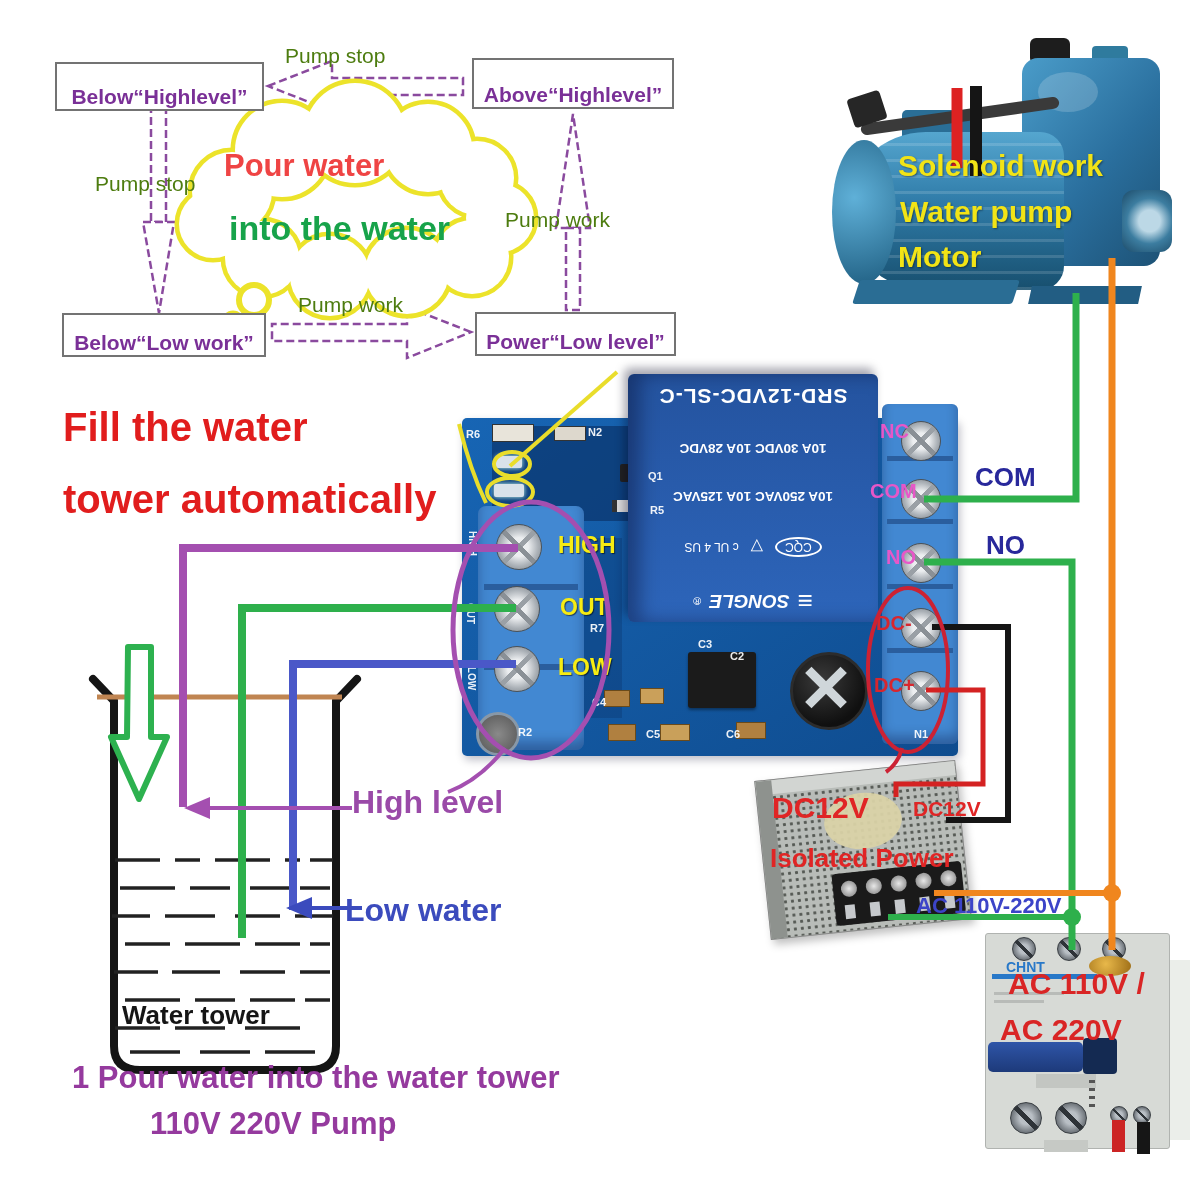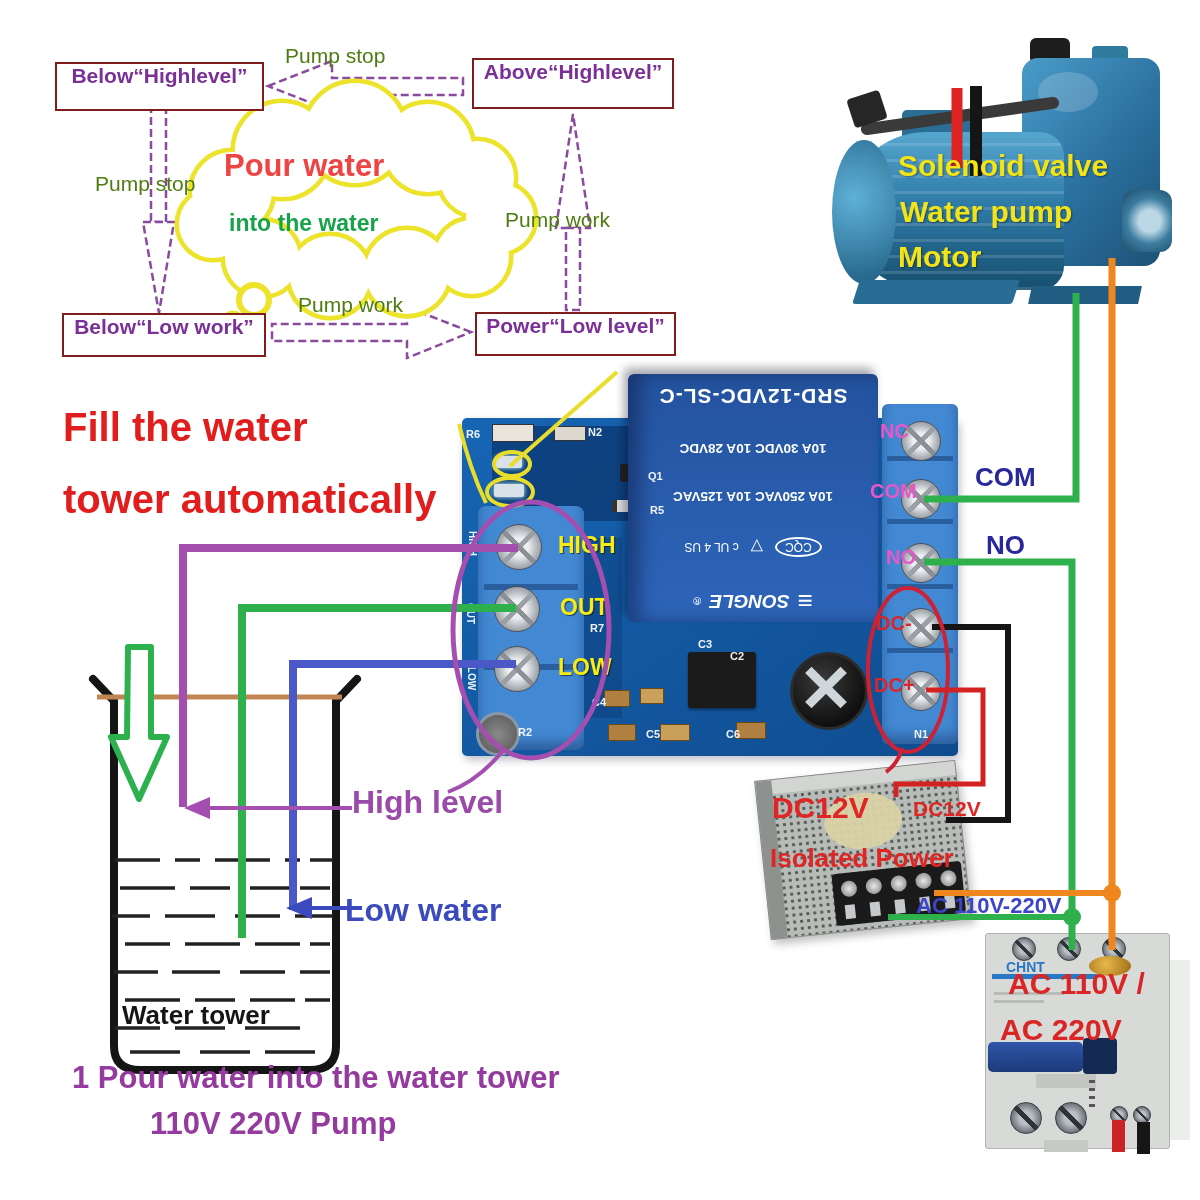--- a/index.html
+++ b/index.html
@@ -1,21 +1,21 @@
 <!DOCTYPE html>
 <html><head>
 <meta charset="utf-8">
 <style>
   html,body{margin:0;padding:0}
   body{width:1200px;height:1200px;position:relative;background:#fff;
        font-family:"Liberation Sans",sans-serif;overflow:hidden}
   .abs{position:absolute}
   .txt{position:absolute;font-weight:bold;white-space:nowrap;line-height:1.05;z-index:50}
-  .fbox{position:absolute;border:2px solid #7f1d1d;background:#fff;color:#7a3097;
-        font-weight:bold;font-size:21px;display:flex;align-items:flex-start;justify-content:center;
+  .fbox{position:absolute;border:2px solid #737373;background:#fff;color:#7a3097;
+        font-weight:bold;font-size:21px;display:flex;align-items:flex-end;justify-content:center;
         white-space:nowrap;z-index:6}
   .albl{position:absolute;color:#4d7c0f;font-weight:normal;font-size:21px;text-align:left;z-index:6;white-space:nowrap}
   .silk{position:absolute;color:rgba(255,255,255,.92);font-size:11px;font-weight:bold;z-index:3;white-space:nowrap}
   .screw{position:absolute;width:44px;height:44px;border-radius:50%;z-index:4;
      background:linear-gradient(45deg,transparent 46%,#8a9096 46% 54%,transparent 54%),
                 linear-gradient(-45deg,transparent 46%,#9aa0a6 46% 54%,transparent 54%),
                 radial-gradient(circle,#eceef0 0 30%,#aab0b6 62%,#6f757c 100%);
      border:1px solid #4c5257}
   .screw.small{width:38px;height:38px}
   .bscrew{position:absolute;border-radius:50%;
@@ -84,21 +84,21 @@
     <span>Below“Low work”</span>
   </div>
 <div class="fbox" style="left:475px;top:312px;width:197px;height:40px">
     <span>Power“Low level”</span>
   </div>
 <div class="albl" style="left:285px;top:44px;width:125px">Pump stop</div>
 <div class="albl" style="left:95px;top:172px;width:120px">Pump stop</div>
 <div class="albl" style="left:505px;top:208px;width:135px">Pump work</div>
 <div class="albl" style="left:298px;top:293px;width:125px">Pump work</div>
 <div class="txt" style="left:224px;top:150px;font-size:31px;color:#ef4444;z-index:7">Pour water</div>
-<div class="txt" style="left:229px;top:211px;font-size:23px;color:#17a34a;z-index:7">into the water</div>
+<div class="txt" style="left:229px;top:211px;font-size:34px;color:#17a34a;z-index:7">into the water</div>
 
 <div class="txt" style="left:63px;top:406px;font-size:40px;color:#e11d1d">Fill the water</div>
 <div class="txt" style="left:63px;top:478px;font-size:40px;color:#e11d1d">tower automatically</div>
 
 <div class="abs" style="left:840px;top:18px;width:330px;height:300px;z-index:10">
   <div class="abs" style="left:190px;top:20px;width:40px;height:26px;background:#1d1d1d;border-radius:6px"></div>
   <div class="abs" style="left:252px;top:28px;width:36px;height:18px;background:#2f7b9e;border-radius:4px"></div>
   <div class="abs" style="left:182px;top:40px;width:138px;height:208px;border-radius:16px;background:linear-gradient(130deg,#4a9cc9,#2a6f9e 55%,#1d5276)">
     <div class="abs" style="left:16px;top:14px;width:60px;height:40px;border-radius:50%;background:rgba(255,255,255,.18)"></div>
   </div>
@@ -106,21 +106,21 @@
   <div class="abs" style="left:20px;top:92px;width:200px;height:12px;background:#3a3a3a;border-radius:6px;transform:rotate(-8deg)"></div>
   <div class="abs" style="left:10px;top:76px;width:34px;height:30px;background:#262626;border-radius:4px;transform:rotate(-18deg)"></div>
   <div class="abs" style="left:6px;top:114px;width:218px;height:158px;border-radius:80px 24px 24px 80px / 79px 24px 24px 79px;background:linear-gradient(#55a6cf,#2f7ba8 45%,#174f6e)">
     <div class="abs" style="left:0;top:0;right:0;bottom:0;border-radius:inherit;background:repeating-linear-gradient(0deg,rgba(255,255,255,.14) 0 3px,transparent 3px 16px)"></div>
   </div>
   <div class="abs" style="left:-8px;top:122px;width:64px;height:144px;border-radius:50%;background:radial-gradient(circle at 35% 40%,#5fb0d8,#1e5d80)"></div>
   <div class="abs" style="left:282px;top:172px;width:50px;height:62px;border-radius:12px;background:radial-gradient(circle at 55% 50%,#bcd8e6 0 26%,#3c7da0 55%,#1c4a68)"></div>
   <div class="abs" style="left:16px;top:262px;width:160px;height:24px;background:#2a6d94;transform:skewX(-18deg);border-radius:3px"></div>
   <div class="abs" style="left:190px;top:268px;width:110px;height:18px;background:#225d83;transform:skewX(-12deg)"></div>
 </div>
-<div class="txt" style="left:898px;top:150px;font-size:30px;color:#f2e416;text-shadow:1px 1px 2px rgba(0,0,0,.4)">Solenoid valve</div>
+<div class="txt" style="left:898px;top:150px;font-size:30px;color:#f2e416;text-shadow:1px 1px 2px rgba(0,0,0,.4)">Solenoid work</div>
 <div class="txt" style="left:900px;top:196px;font-size:30px;color:#f2e416;text-shadow:1px 1px 2px rgba(0,0,0,.4)">Water pump</div>
 <div class="txt" style="left:898px;top:241px;font-size:30px;color:#f2e416;text-shadow:1px 1px 2px rgba(0,0,0,.4)">Motor</div>
 
 <div class="abs" style="left:462px;top:418px;width:496px;height:338px;background:linear-gradient(145deg,#1765b4,#0f4c8f);border-radius:5px;z-index:10;box-shadow:2px 4px 8px rgba(0,0,40,.25)">
   <div class="abs" style="left:30px;top:8px;width:180px;height:95px;background:rgba(8,40,90,.55);border-radius:4px"></div>
   <div class="abs" style="left:60px;top:120px;width:100px;height:180px;background:rgba(10,45,100,.3)"></div>
 
   <div class="abs" style="left:30px;top:6px;width:40px;height:16px;background:#e8e4da;border:1px solid #333"></div>
   <div class="abs" style="left:92px;top:8px;width:30px;height:13px;background:#ddd8cd;border:1px solid #333"></div>
   <div class="abs" style="left:34px;top:38px;width:26px;height:12px;background:#d9e2ea;border-radius:2px;box-shadow:0 0 5px #cfe"></div>

